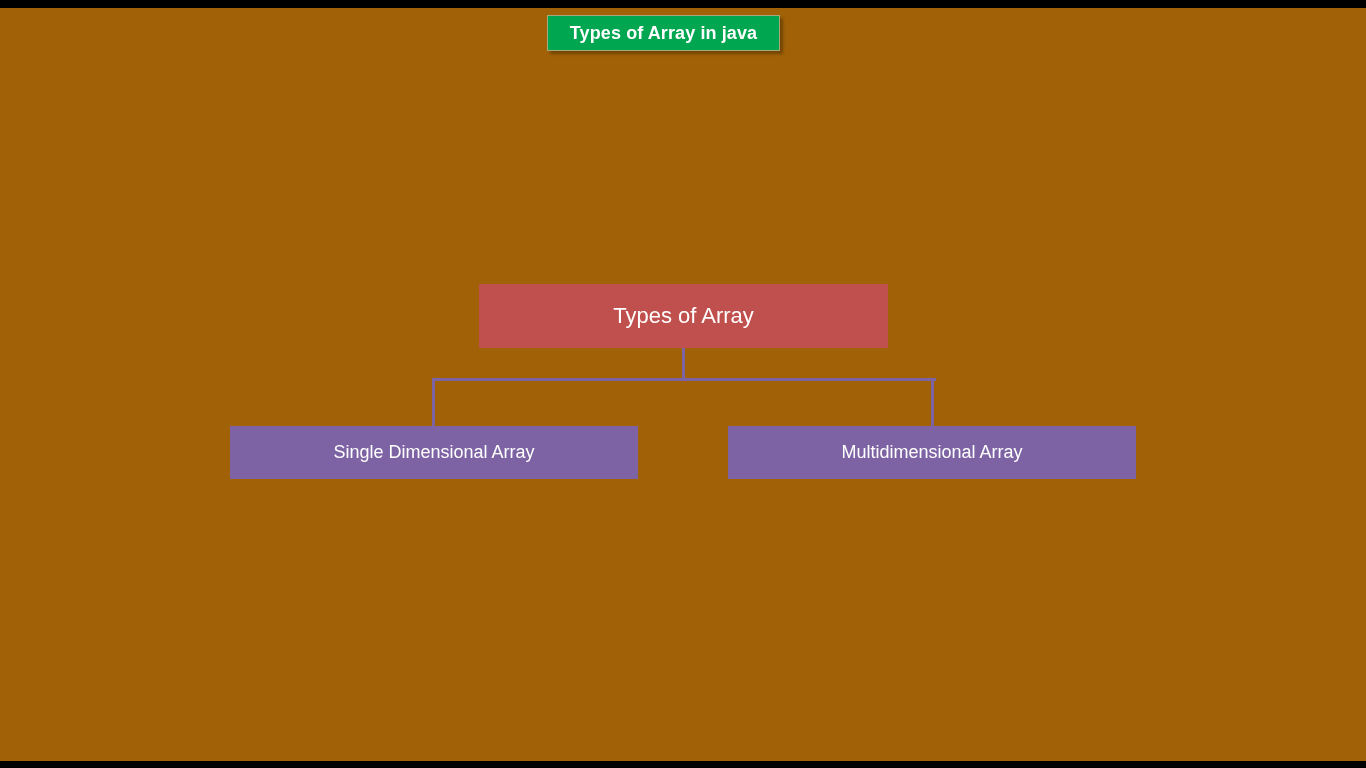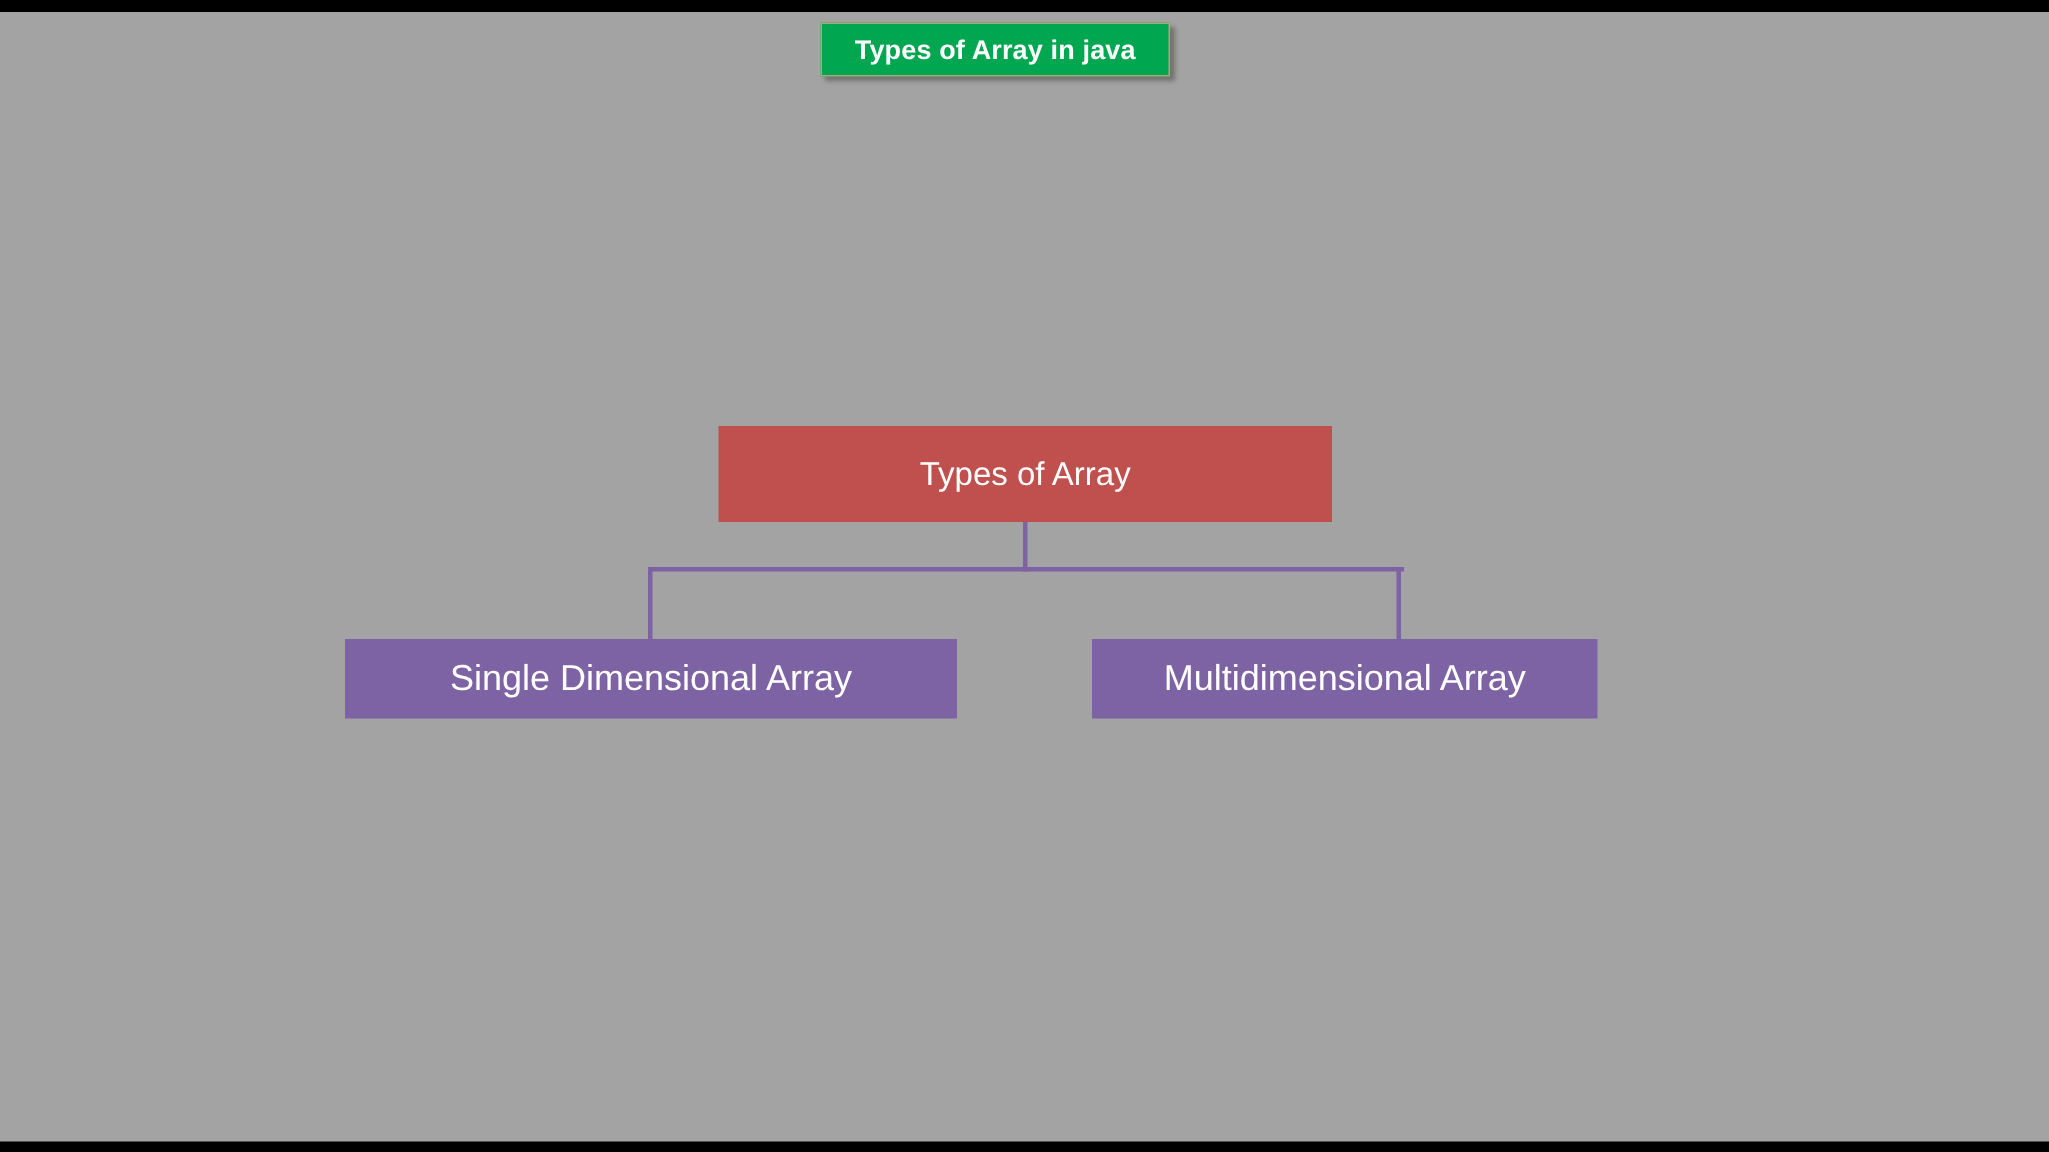--- a/index.html
+++ b/index.html
@@ -11,21 +11,21 @@
     width: 1366px;
     height: 768px;
     overflow: hidden;
     font-family: "Liberation Sans", sans-serif;
   }
 
   #slide {
     position: relative;
     width: 1366px;
     height: 768px;
-    background: #a3a3a3;
+    background: #a16207;
   }
 
   
   .bar {
     position: absolute;
     left: 0;
     width: 1366px;
     background: #000000;
   }
   .bar-top    { top: 0;    height: 8px; }
@@ -77,24 +77,24 @@
   .node-child {
     position: absolute;
     top: 426px;
     height: 53px;
     background: #7D63A4;
     display: flex;
     align-items: center;
     justify-content: center;
   }
   .node-child-left  { left: 230px; width: 408px; }
-  .node-child-right { left: 728px; width: 337px; }
+  .node-child-right { left: 728px; width: 408px; }
   .node-child-text {
     color: #ffffff;
-    font-size: 24px;
+    font-size: 18px;
     font-weight: 400;
     white-space: nowrap;
     text-align: center;
   }
 
   
   .conn {
     position: absolute;
     background: #7D63A4;
   }

